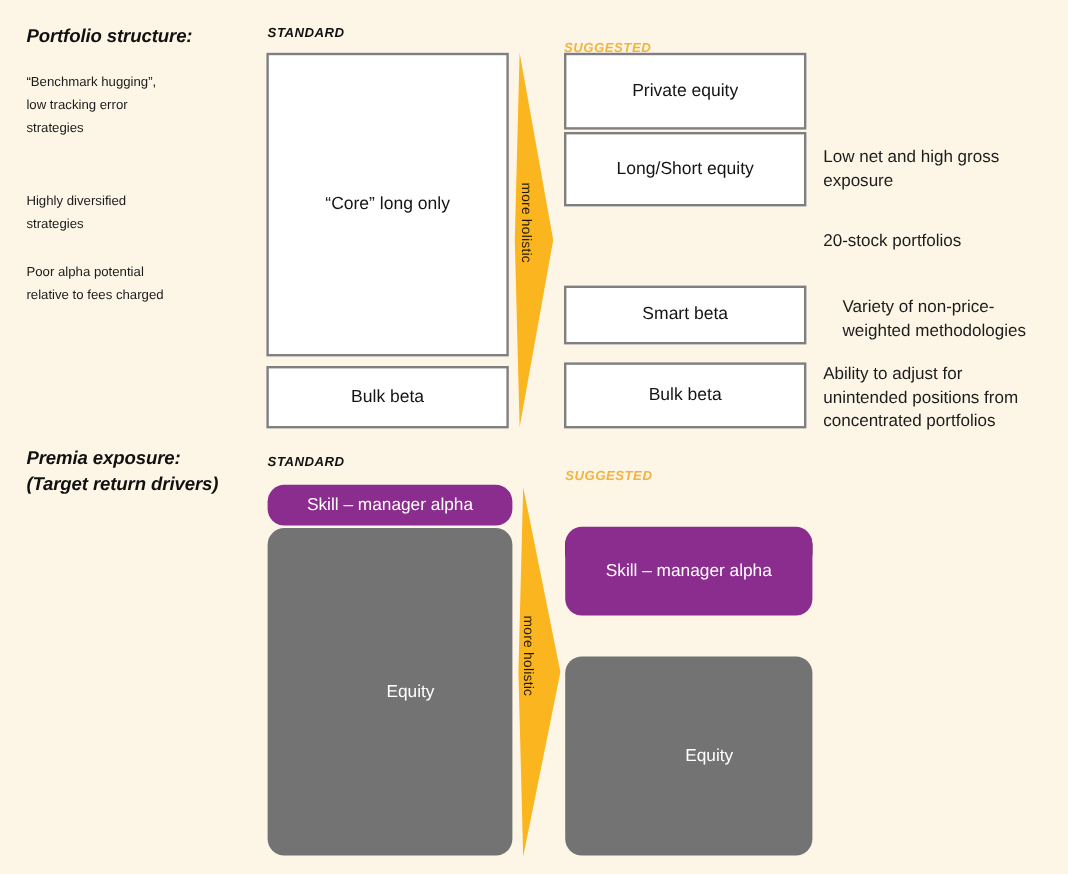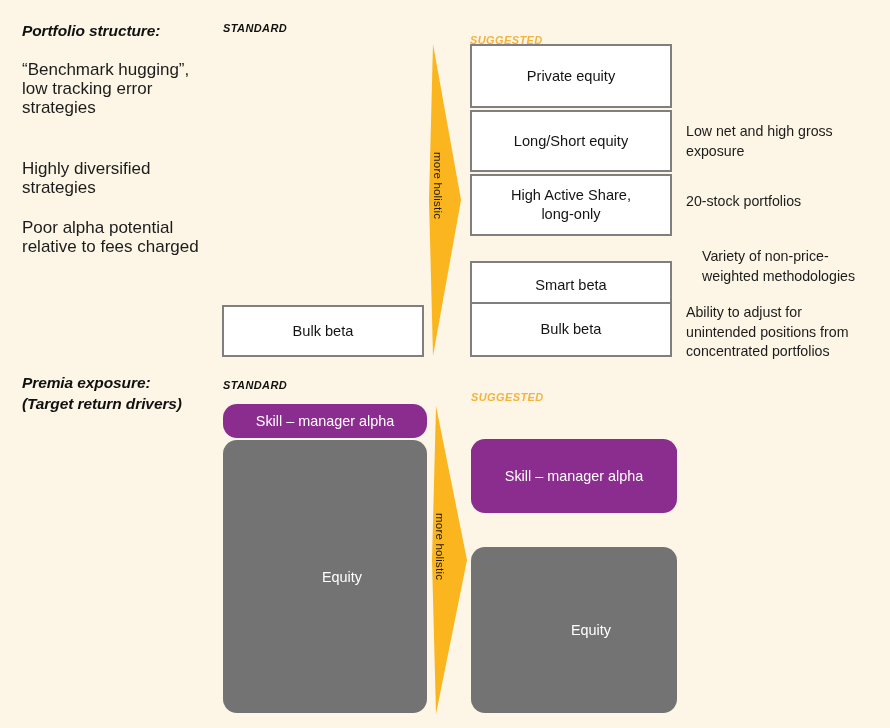--- a/index.html
+++ b/index.html
@@ -38,21 +38,21 @@
     font-size: 11px;
     letter-spacing: 0.4px;
     text-align: left;
     line-height: 18px;
   }
   .col-header.standard { color: #111111; }
   .col-header.suggested { color: #F3B33F; margin-top: 12px; }
 
   .note {
     position: absolute;
-    font-size: 17px;
+    font-size: 11px;
     line-height: 19px;
     color: #1c1c1c;
     white-space: pre-line;
   }
   .sidenote {
     position: absolute;
     font-size: 14.2px;
     line-height: 19.5px;
     color: #1c1c1c;
     white-space: pre-line;
@@ -118,34 +118,33 @@
   <div class="col-header suggested" style="left:470px; top:19px; width:202px;">SUGGESTED</div>
 
   <div class="note" style="left:22px; top:60px; width:195px;">“Benchmark hugging”,
 low tracking error
 strategies</div>
   <div class="note" style="left:22px; top:159px; width:195px;">Highly diversified
 strategies</div>
   <div class="note" style="left:22px; top:218px; width:200px;">Poor alpha potential
 relative to fees charged</div>
 
+  <div class="obox" style="left:222px; top:44px; width:202px; height:253px;">“Core” long only</div>
   <div class="obox" style="left:222px; top:305px; width:202px; height:52px;">Bulk beta</div>
 
   <div class="arrow-wrap" style="left:425px; top:42px;">
     <svg width="42" height="316" viewBox="0 0 42 316">
       <polygon points="8,2 36,158 8,314 4,158" fill="#FAB51F"></polygon>
     </svg>
   </div>
   <div class="arrow-label" style="left:432px; top:152px;">more holistic</div>
 
   <div class="obox" style="left:470px; top:44px; width:202px; height:64px;">Private equity</div>
   <div class="obox" style="left:470px; top:110px; width:202px; height:62px;">Long/Short equity</div>
-  <div class="obox" style="left:470px; top:174px; width:202px; height:62px;">High Active Share,
-long-only</div>
-  <div class="obox" style="left:470px; top:238px; width:202px; height:49px;margin-top:23px;">Smart beta</div>
+  <div class="obox" style="left:470px; top:238px; width:202px; height:49px;">Smart beta</div>
   <div class="obox" style="left:470px; top:302px; width:202px; height:55px;">Bulk beta</div>
 
   <div class="sidenote" style="left:686px; top:122px; width:195px;">Low net and high gross
 exposure</div>
   <div class="sidenote" style="left:686px; top:192px; width:190px;">20-stock portfolios</div>
   <div class="sidenote" style="left:686px; top:247px; width:196px;margin-left:16px;">Variety of non-price-
 weighted methodologies</div>
   <div class="sidenote" style="left:686px; top:303px; width:200px;">Ability to adjust for
 unintended positions from
 concentrated portfolios</div>

